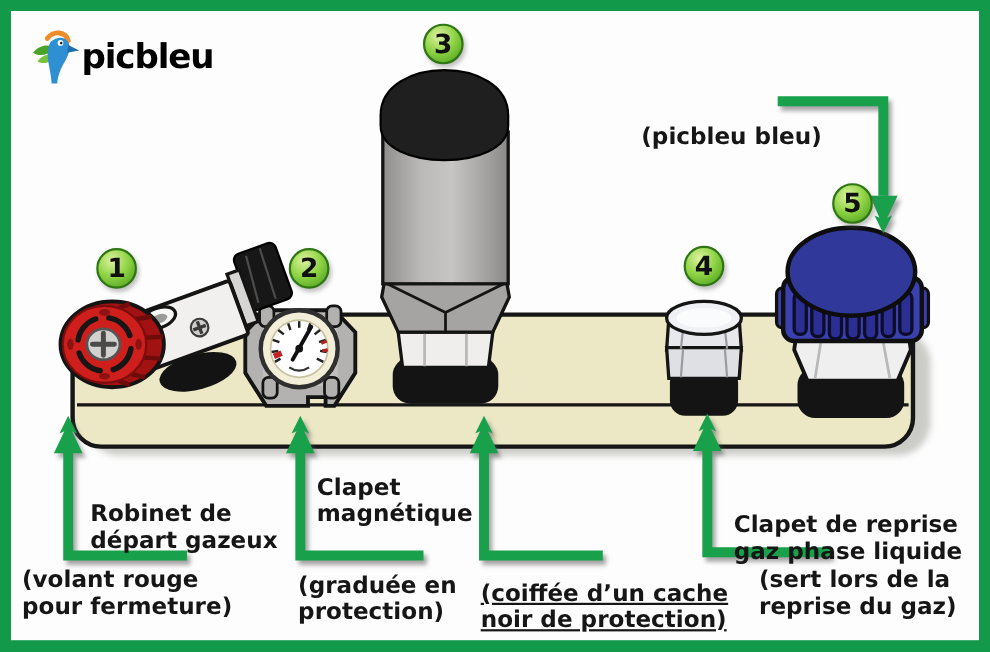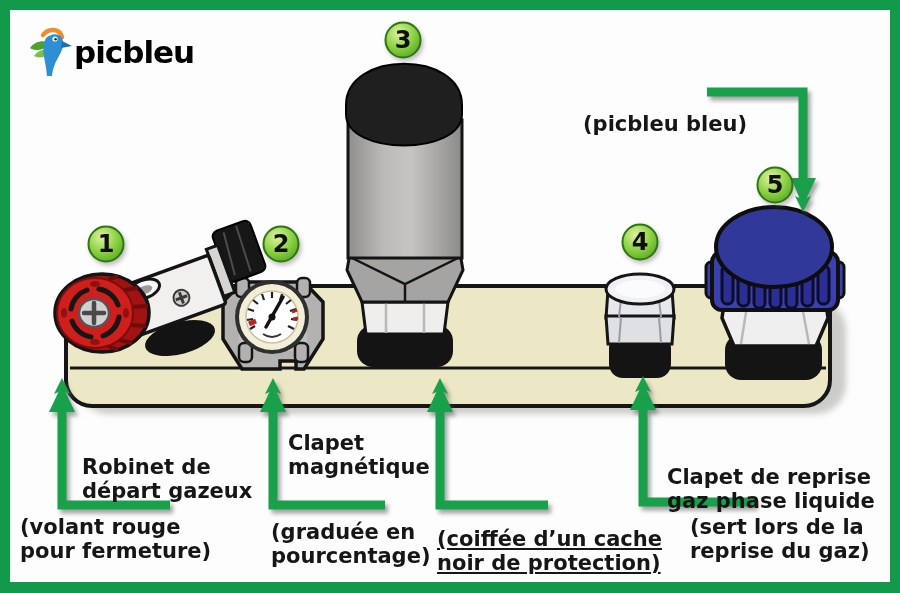--- a/index.html
+++ b/index.html
@@ -226,21 +226,21 @@
   <div class="lbl" style="left:583px;top:113px;">(picbleu bleu)</div>
 
   <div class="lbl" style="left:82px;top:456px;">Robinet de
 départ gazeux</div>
   <div class="lbl" style="left:20px;top:516px;">(volant rouge
 pour fermeture)</div>
 
   <div class="lbl" style="left:288px;top:432px;">Clapet
 magnétique</div>
   <div class="lbl" style="left:271px;top:521px;">(graduée en
-pourcentage)</div>
+protection)</div>
 
   <div class="lbl" style="left:437px;top:528px;text-decoration:underline;">(coiffée d’un cache
 noir de protection)</div>
 
   <div class="lbl" style="left:667px;top:456px;margin-top:10px;">Clapet de reprise
 gaz phase liquide</div>
   <div class="lbl" style="left:690px;top:516px;">(sert lors de la
 reprise du gaz)</div>
 </div>
 

